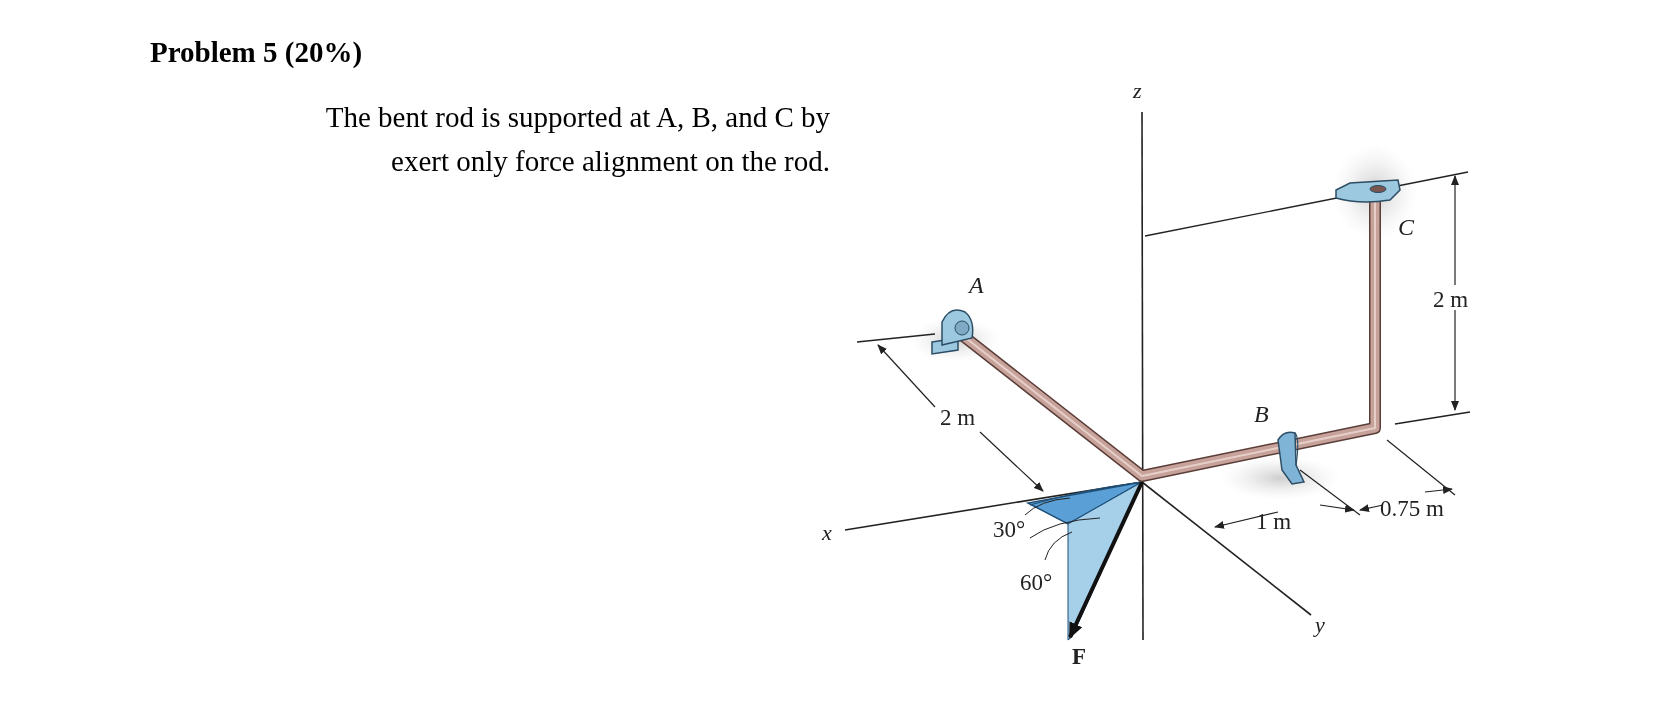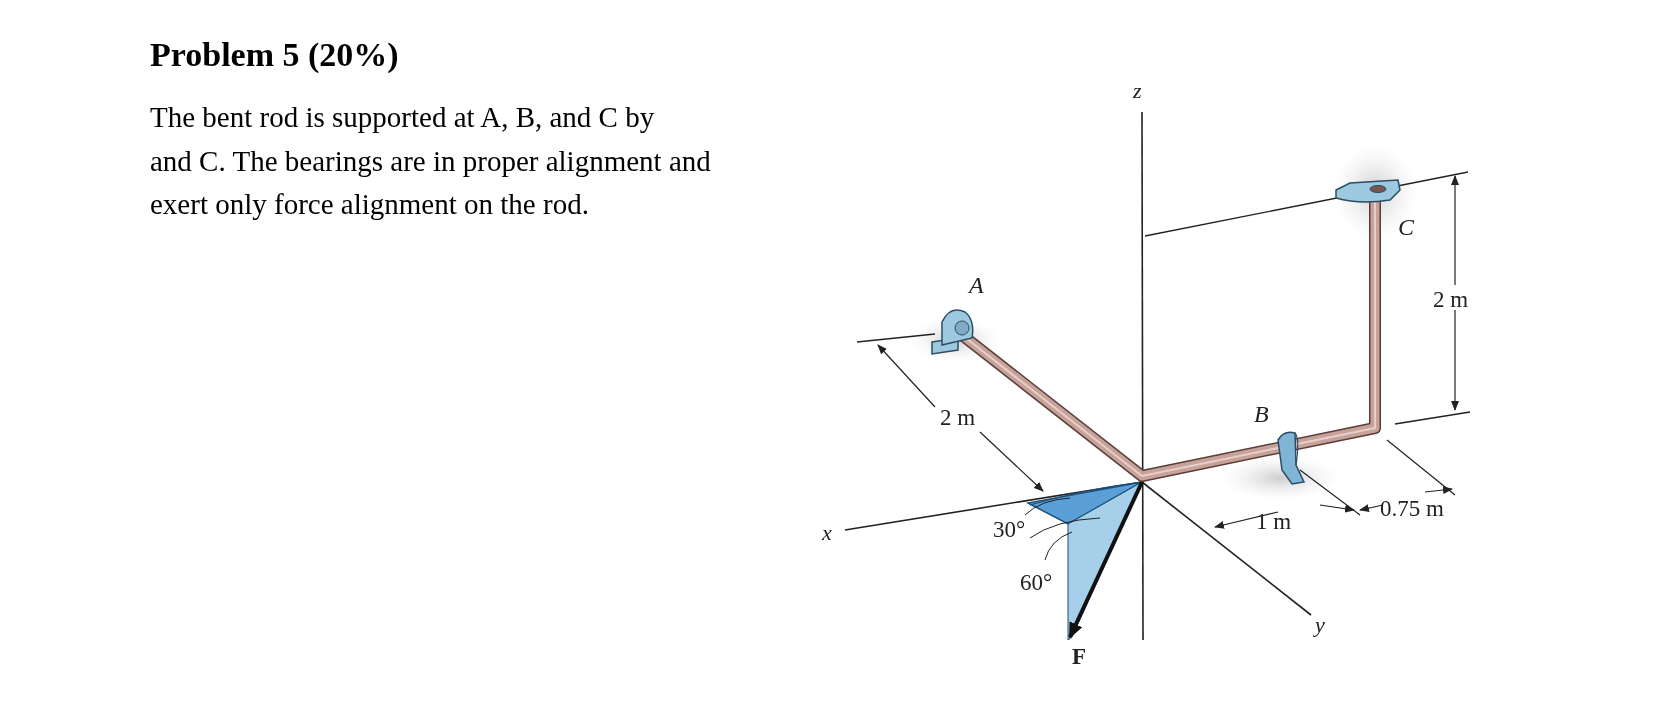--- a/index.html
+++ b/index.html
@@ -1,31 +1,30 @@
 <!DOCTYPE html>
 <html><head>
 <meta charset="utf-8">
 <style>
   html, body { margin:0; padding:0; background:#ffffff; }
   body { width:1670px; height:706px; position:relative; overflow:hidden;
          font-family:"Liberation Serif", "DejaVu Serif", serif; color:#000; }
-  .problem-title { position:absolute; left:150px; top:36px; font-size:34px; font-weight:bold; margin:0; }
-  .problem-text { position:absolute; left:150px; top:96px; width:680px; font-size:29px; line-height:43.5px; margin:0; }
+  .problem-title { position:absolute; left:150px; top:36px; font-size:29px; font-weight:bold; margin:0; }
+  .problem-text { position:absolute; left:150px; top:96px; width:680px; font-size:29px; line-height:43.5px; margin:0;text-align:right; }
   .problem-text span { display:block; white-space:nowrap; }
   svg.figure { position:absolute; left:0; top:0; }
   .lbl { font-family:"Liberation Serif", "DejaVu Serif", serif; fill:#222; }
   .it { font-style:italic; }
 </style>
 </head>
 <body>
 
 <h1 class="problem-title">Problem 5 (20%)</h1>
 <div class="problem-text">
   <span>The bent rod is supported at A, B, and C by</span>
-  <span>and C. The bearings are in proper alignment and</span>
   <span>exert only force alignment on the rod.</span>
 </div>
 
 <svg class="figure" width="1670" height="706" viewBox="0 0 1670 706">
   <defs>
     <radialGradient id="shadow" cx="50%" cy="50%" r="50%">
       <stop offset="0%" stop-color="#c8c8c8" stop-opacity="0.9"></stop>
       <stop offset="100%" stop-color="#e8e8e8" stop-opacity="0"></stop>
     </radialGradient>
     <marker id="arr" markerWidth="10" markerHeight="8" refX="9" refY="4" orient="auto" markerUnits="userSpaceOnUse">

